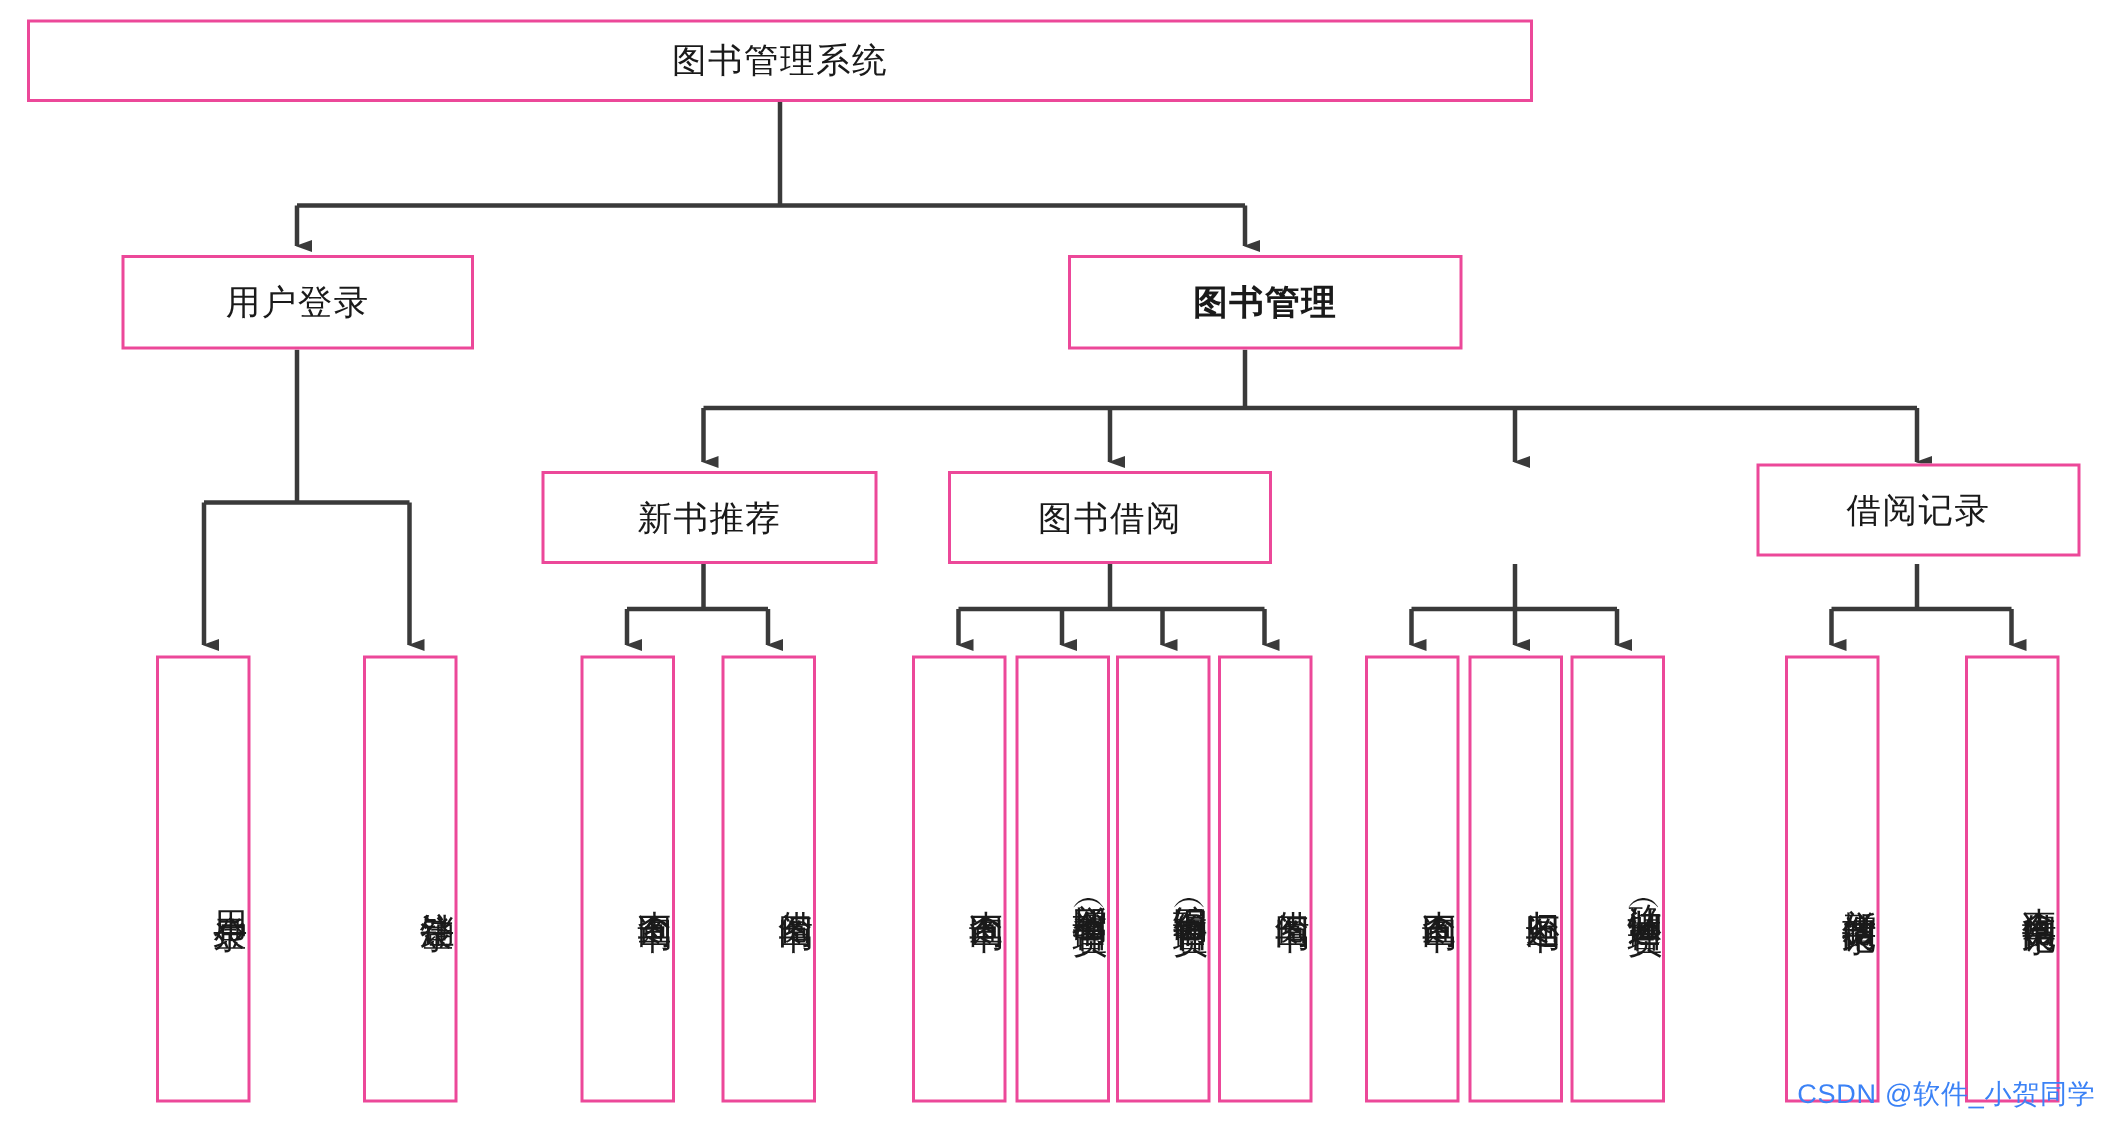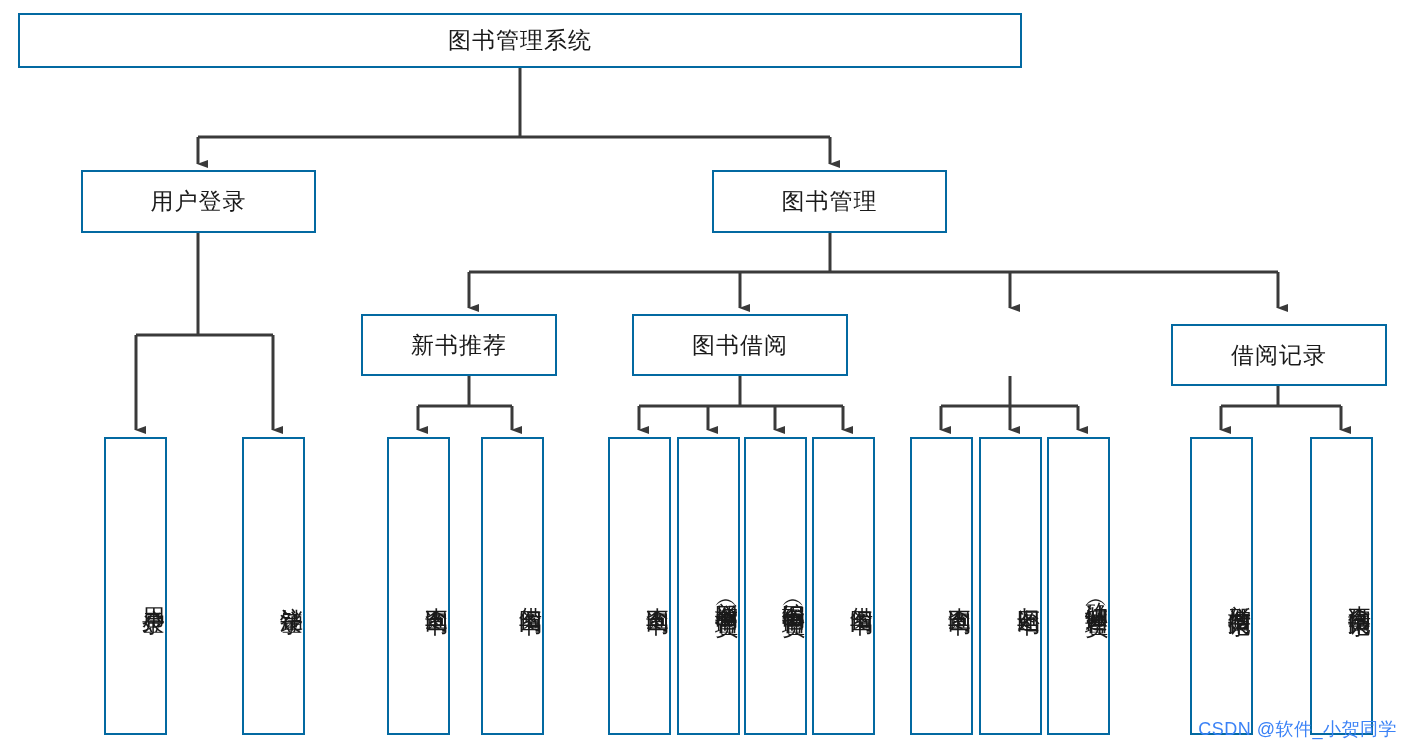--- a/index.html
+++ b/index.html
@@ -21,21 +21,21 @@
     position: absolute;
     left: 0;
     top: 0;
     width: 1405px;
     height: 747px;
     pointer-events: none;
   }
   .node {
     position: absolute;
     box-sizing: border-box;
-    border: 2px solid #0369a1;
+    border: 2px solid #ec4899;
     background: #ffffff;
     display: flex;
     align-items: center;
     justify-content: center;
     color: #1a1a1a;
   }
   .node.h {
     font-size: 23px;
     letter-spacing: 1px;
   }
@@ -119,31 +119,31 @@
     </g>
   </svg>
 
   <div class="node h" style="left:18px; top:13px; width:1004px; height:55px;">
     <span>图书管理系统</span>
   </div>
 
   <div class="node h" style="left:81px; top:170px; width:235px; height:63px;">
     <span>用户登录</span>
   </div>
-  <div class="node h" style="left:712px; top:170px; width:235px; height:63px;">
+  <div class="node h" style="left:712px; top:170px; width:263px; height:63px;font-weight:bold;">
     <span>图书管理</span>
   </div>
 
-  <div class="node h" style="left:361px; top:314px; width:196px; height:62px;">
+  <div class="node h" style="left:361px; top:314px; width:224px; height:62px;">
     <span>新书推荐</span>
   </div>
   <div class="node h" style="left:632px; top:314px; width:216px; height:62px;">
     <span>图书借阅</span>
   </div>
-  <div class="node h" style="left:1171px; top:324px; width:216px; height:62px;">
+  <div class="node h" style="left:1171px; top:309px; width:216px; height:62px;">
     <span>借阅记录</span>
   </div>
 
   <div class="node v" style="left:104px; top:437px; width:63px; height:298px;">
     <span>用户登录</span>
   </div>
   <div class="node v" style="left:242px; top:437px; width:63px; height:298px;">
     <span>注销登录</span>
   </div>
 

